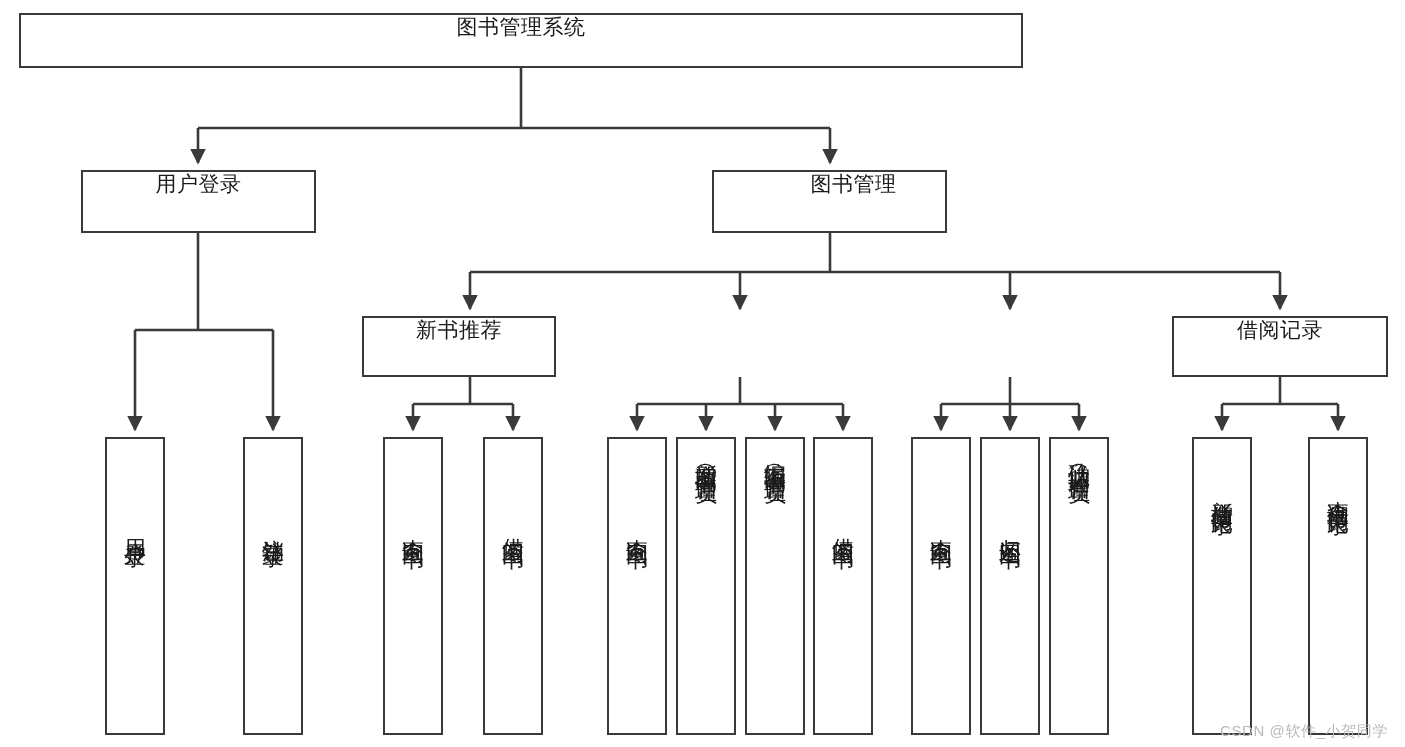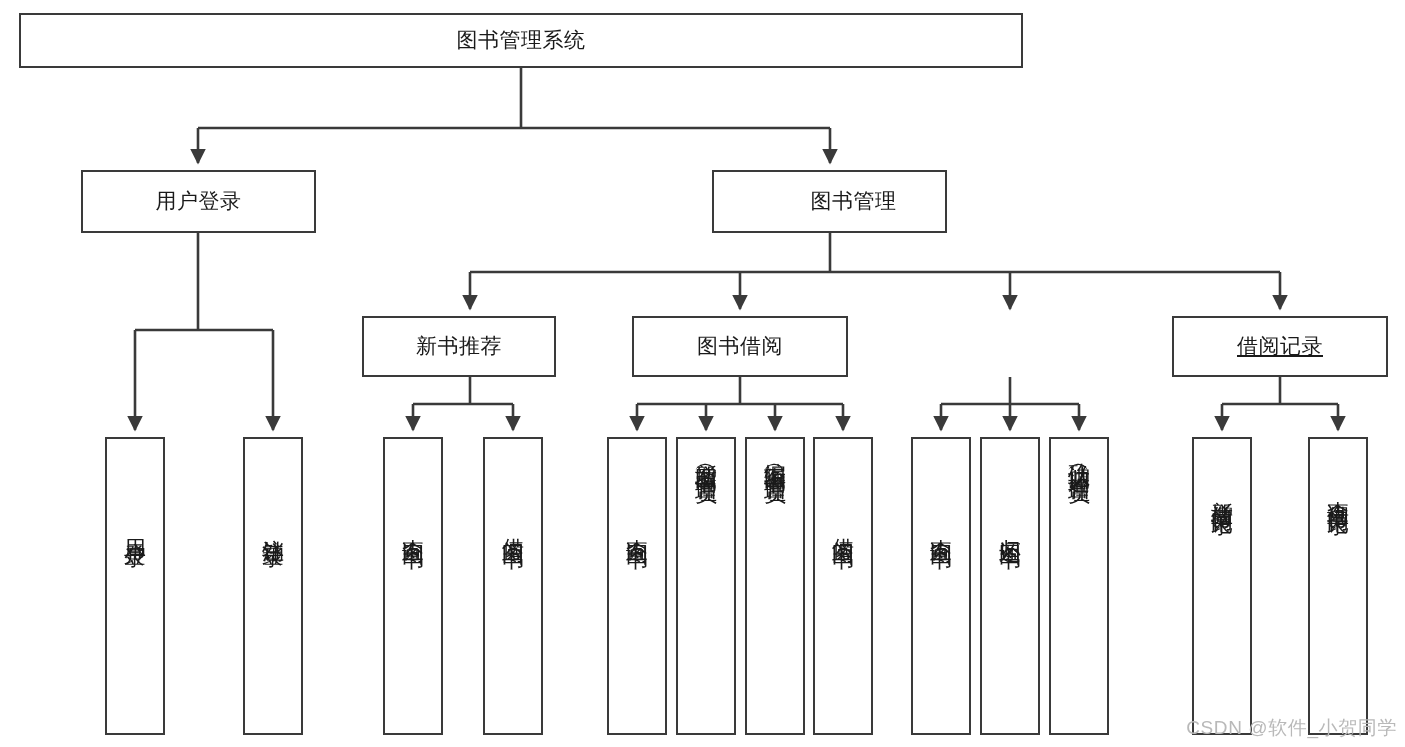--- a/index.html
+++ b/index.html
@@ -24,21 +24,21 @@
     width: 1405px;
     height: 747px;
     pointer-events: none;
   }
   .node {
     position: absolute;
     box-sizing: border-box;
     border: 2.5px solid #3a3a3a;
     background: #ffffff;
     display: flex;
-    align-items: center;
+    align-items: flex-start;
     justify-content: center;
     color: #1a1a1a;
   }
   .node .label {
     display: block;
     text-align: center;
     line-height: 1.18;
     letter-spacing: 0.5px;
     white-space: nowrap;
   }
@@ -55,23 +55,23 @@
     font-size: 22px;
     letter-spacing: 3px;
     line-height: 1;
     margin: 0 auto;
   }
   .node.vert.tall-text {
     align-items: flex-start;
   }
   #watermark {
     position: absolute;
-    right: 8px;
+    right: 17px;
     bottom: 6px;
-    font-size: 19px;
+    font-size: 15px;
     color: #b9b9b9;
     letter-spacing: 0.6px;
     white-space: nowrap;
   }
 </style>
 </head>
 <body>
 
 <div id="canvas">
 
@@ -132,24 +132,21 @@
   <div class="node horiz" style="left:81px; top:170px; width:235px; height:63px;">
     <span class="label">用户登录</span>
   </div>
   <div class="node horiz" style="left:712px; top:170px; width:235px; height:63px;padding-left:48px;">
     <span class="label">图书管理</span>
   </div>
 
   <div class="node horiz" style="left:362px; top:316px; width:194px; height:61px;">
     <span class="label">新书推荐</span>
   </div>
-  <div class="node horiz" style="left:632px; top:316px; width:216px; height:61px;">
-    <span class="label">图书借阅</span>
-  </div>
-  <div class="node horiz" style="left:1172px; top:316px; width:216px; height:61px;text-decoration:underline;">
+  <div class="node horiz" style="left:1172px; top:316px; width:216px; height:61px;">
     <span class="label">借阅记录</span>
   </div>
 
   <div class="node vert" style="left:105px; top:437px; width:60px; height:298px; padding-top:82px;">
     <span class="label">用户登录</span>
   </div>
   <div class="node vert" style="left:243px; top:437px; width:60px; height:298px; padding-top:82px;">
     <span class="label">注销登录</span>
   </div>
 

